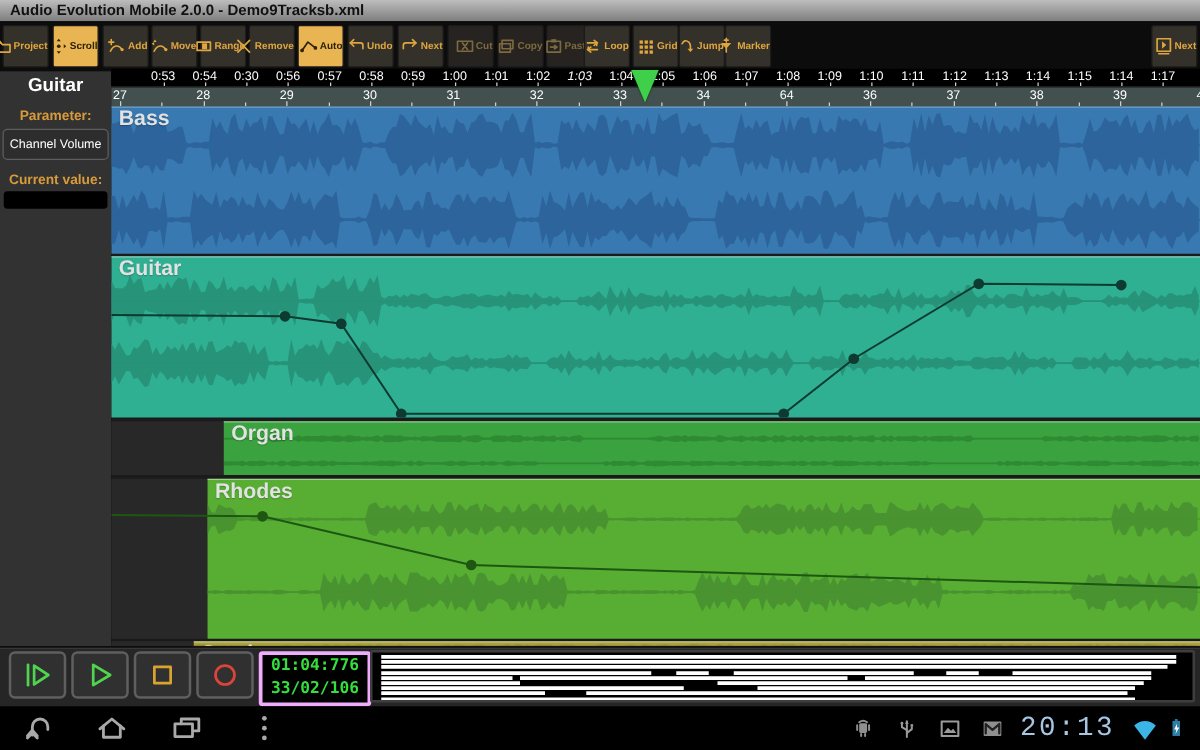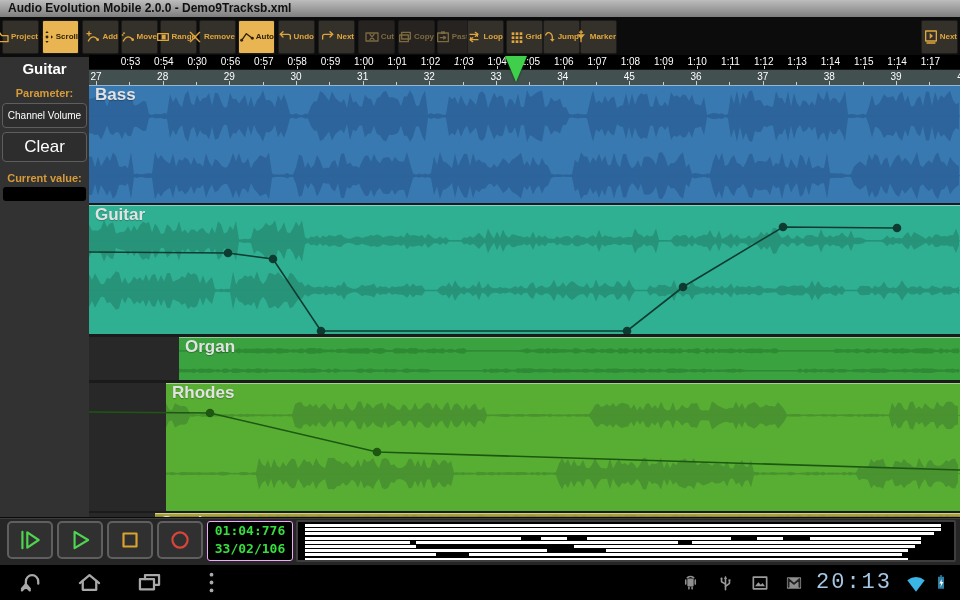--- a/index.html
+++ b/index.html
@@ -47,21 +47,21 @@
   .clip{position:absolute;top:0;height:100%;box-sizing:border-box;border-top:1px solid rgba(255,255,255,.45);}
   .tname{position:absolute;top:0px;left:6px;color:#e2e2e2;font-size:17px;font-weight:bold;
     text-shadow:0 1px 1px rgba(0,0,0,.25);}
   .wavesvg,.autosvg{position:absolute;left:0;top:0;}
   
   #transport{position:absolute;left:0;top:517px;width:960px;height:48px;background:#262626;
     border-top:1px solid #0a0a0a;box-shadow:inset 0 1px 0 #3c3c3c;}
   .pbtn{position:absolute;top:3px;width:46px;height:38px;background:#303030;border:2px solid #5f5f5f;
     border-radius:5px;box-sizing:border-box;display:flex;align-items:center;justify-content:center;cursor:pointer;}
   #timedisp{position:absolute;left:207px;top:3px;width:84px;height:38px;background:#000;
-    border:1px solid #f0abfc;border-radius:3px;color:#35df3c;
+    border:3px solid #f0abfc;border-radius:3px;color:#35df3c;
     font-family:"DejaVu Sans Mono",monospace;font-size:13px;font-weight:bold;line-height:18px;
     text-align:center;letter-spacing:0;}
   #overview{position:absolute;left:296px;top:2px;width:660px;height:42px;background:#000;
     border:2px solid #3e3e3e;border-radius:2px;box-sizing:border-box;overflow:hidden;cursor:pointer;}
   .ovseg{position:absolute;height:3px;background:#fff;}
   
   #navbar{position:absolute;left:0;top:565px;width:960px;height:35px;background:#000;}
   .navico{position:absolute;top:4px;cursor:pointer;}
   .stico{position:absolute;}
   #clock{position:absolute;right:68px;top:5px;color:#a6c6e1;font-size:22px;letter-spacing:2px;
@@ -245,21 +245,20 @@
         </span>
         <span class="tlabel">Next</span>
       </div>
     </div>
 
   <div id="leftcol">
     <div id="sidebar">
       <div class="sb-title">Guitar</div>
       <div class="sb-label">Parameter:</div>
       <div class="sb-btn" id="param-btn">Channel Volume</div>
-      <div class="sb-btn" id="clear-btn">Clear</div>
       <div class="sb-label">Current value:</div>
       <div id="cur-value"></div>
     </div>
   </div>
 
   <div id="ruler">
     <div id="ruler-times">
         <span class="rlab" style="left: 41.5px;">0:53</span>
         <div class="rtick" style="left: 41.5px; height: 3px;"></div>
         <span class="rlab" style="left: 74.83px;">0:54</span>
@@ -329,21 +328,21 @@
         <div class="rtick" style="left: 307.01px; height: 3px;"></div>
         <span class="rlab" style="left: 340.35px;">32</span>
         <div class="rtick" style="left: 340.35px; height: 4px;"></div>
         <div class="rtick" style="left: 373.68px; height: 3px;"></div>
         <span class="rlab" style="left: 407.02px;">33</span>
         <div class="rtick" style="left: 407.02px; height: 4px;"></div>
         <div class="rtick" style="left: 440.35px; height: 3px;"></div>
         <span class="rlab" style="left: 473.69px;">34</span>
         <div class="rtick" style="left: 473.69px; height: 4px;"></div>
         <div class="rtick" style="left: 507.02px; height: 3px;"></div>
-        <span class="rlab" style="left: 540.36px;">45</span>
+        <span class="rlab" style="left: 540.36px;">64</span>
         <div class="rtick" style="left: 540.36px; height: 4px;"></div>
         <div class="rtick" style="left: 573.69px; height: 3px;"></div>
         <span class="rlab" style="left: 607.03px;">36</span>
         <div class="rtick" style="left: 607.03px; height: 4px;"></div>
         <div class="rtick" style="left: 640.36px; height: 3px;"></div>
         <span class="rlab" style="left: 673.7px;">37</span>
         <div class="rtick" style="left: 673.7px; height: 4px;"></div>
         <div class="rtick" style="left: 707.03px; height: 3px;"></div>
         <span class="rlab" style="left: 740.37px;">38</span>
         <div class="rtick" style="left: 740.37px; height: 4px;"></div>

